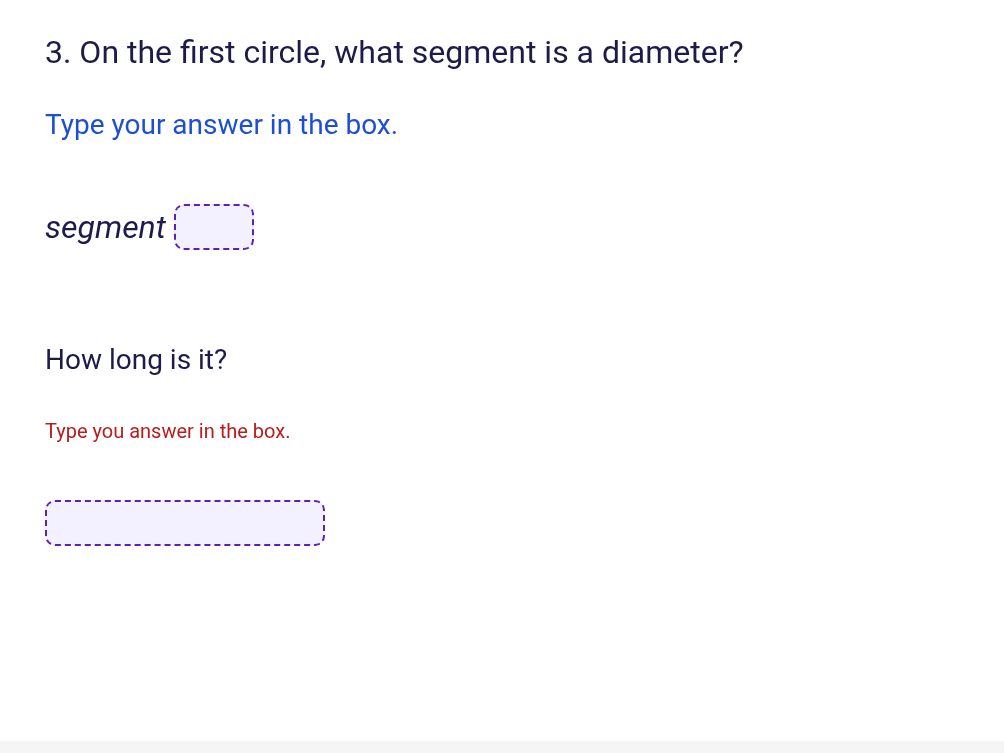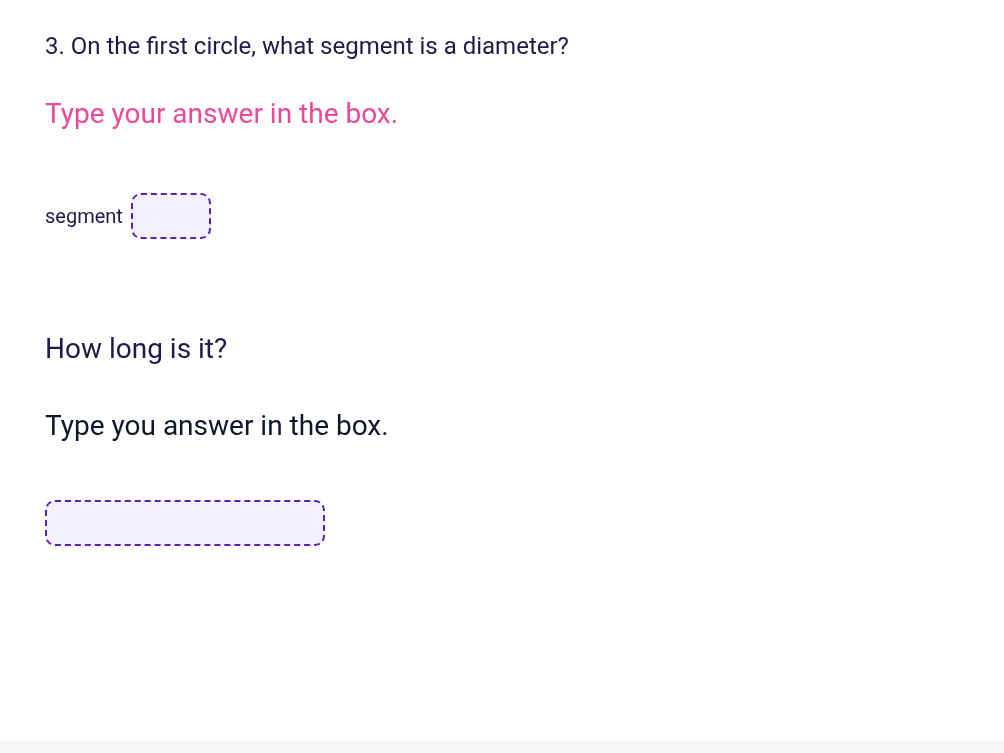--- a/index.html
+++ b/index.html
@@ -9,40 +9,41 @@
     }
     body {
       font-family: -apple-system, BlinkMacSystemFont, 'Segoe UI', Roboto, sans-serif;
       background: #ffffff;
       width: 1004px;
       height: 753px;
       padding: 30px 45px;
       color: #1e1b4b;
     }
     .question-text {
-      font-size: 24px;
+      font-size: 32px;
       color: #1e1b4b;
       margin-bottom: 30px;
       line-height: 1.4;
     }
     .instruction-text {
       font-size: 28px;
-      color: #ec4899;
+      color: #1d4ed8;
       margin-bottom: 60px;
       line-height: 1.4;
     }
     .input-row {
       display: flex;
       align-items: center;
       margin-bottom: 90px;
     }
     .input-label {
-      font-size: 20px;
+      font-size: 32px;
       color: #1e1b4b;
       margin-right: 8px;
+      font-style: italic;
     }
     .answer-input-small {
       width: 80px;
       height: 46px;
       border: 2px dashed #5b21b6;
       border-radius: 10px;
       background: #f3f0ff;
       font-size: 20px;
       padding: 4px 8px;
       outline: none;
@@ -58,22 +59,22 @@
       outline: none;
       margin-top: 55px;
     }
     .sub-question-text {
       font-size: 28px;
       color: #1e1b4b;
       margin-bottom: 38px;
       line-height: 1.4;
     }
     .sub-instruction-text {
-      font-size: 28px;
-      color: #0f172a;
+      font-size: 20px;
+      color: #b91c1c;
       line-height: 1.4;
     }
     .bottom-bar {
       position: absolute;
       bottom: 0;
       left: 0;
       width: 1004px;
       height: 12px;
       background: #f5f5f5;
     }

